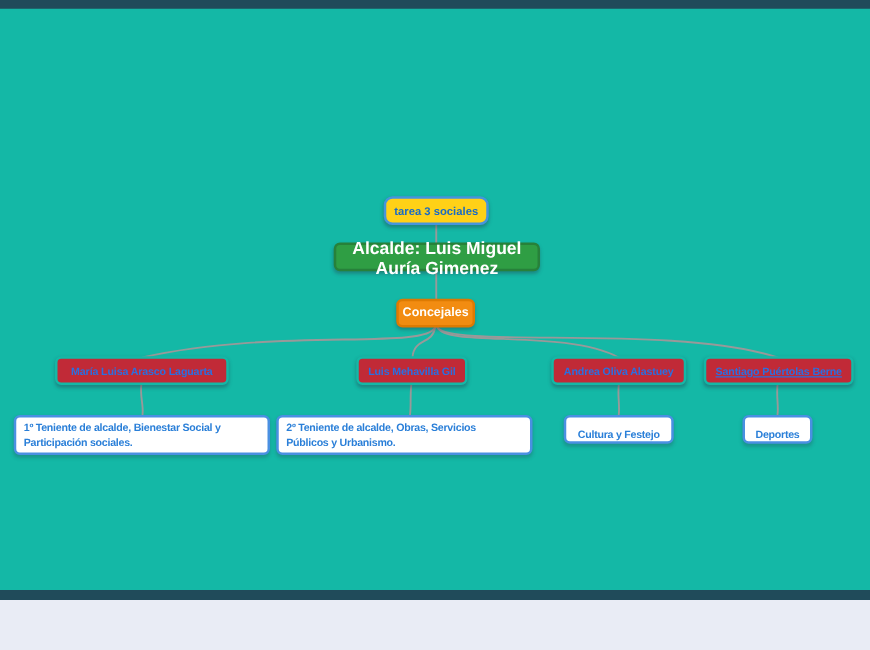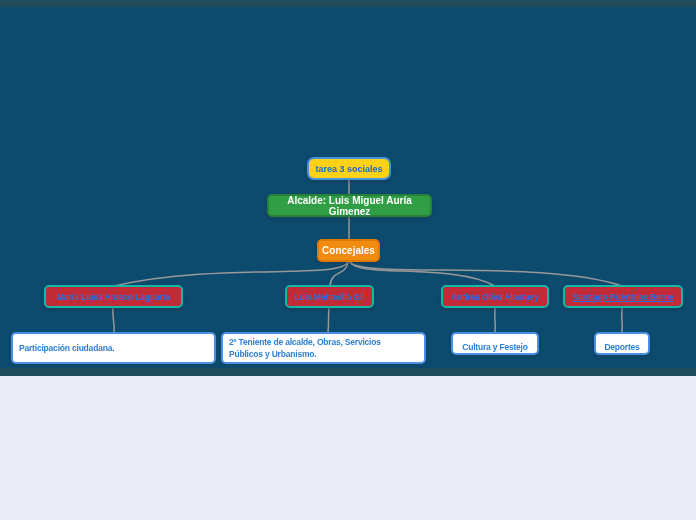--- a/index.html
+++ b/index.html
@@ -1,18 +1,18 @@
 <!DOCTYPE html>
 <html><head>
 <meta charset="utf-8">
 <style>
   html,body{margin:0;padding:0;background:#e9ecf5;}
   .canvas{
-    position:relative;width:696px;height:376px;overflow:hidden;
-    background:#0c4a6e;
+    position:relative;width:696px;height:480px;overflow:hidden;
+    background:#14b8a6;
     font-family:"Liberation Sans","DejaVu Sans",sans-serif;
   }
   .frame-bar{position:absolute;left:0;width:696px;background:#204b5a;}
   .frame-bar.top{top:0;height:7px;}
   .frame-bar.bottom{bottom:0;height:8px;}
   svg.connectors{position:absolute;left:0;top:0;width:696px;height:520px;pointer-events:none;}
   svg.connectors path{stroke:#999999;stroke-width:1.5;fill:none;stroke-linecap:round;}
 
   .node{
     position:absolute;box-sizing:border-box;display:flex;align-items:center;justify-content:center;
@@ -20,21 +20,21 @@
     box-shadow:0 2px 3px rgba(40,50,70,0.35);cursor:pointer;
   }
   .node span{display:block;}
 
   .node.root{
     left:307px;top:157px;width:84px;height:23px;
     background:#ffd117;border:2px solid #4595dd;color:#1a6bc4;font-size:9px;border-radius:7px;
   }
   .node.alcalde{
     left:267px;top:194px;width:165px;height:23px;
-    background:#2f9e44;border:2px solid #27813a;color:#ffffff;font-size:10px;
+    background:#2f9e44;border:2px solid #27813a;color:#ffffff;font-size:14px;
   }
   .node.concejales{
     left:317px;top:239px;width:63px;height:23px;
     background:#f28c11;border:2px solid #dd7a02;color:#ffffff;font-size:10px;
   }
   .node.councilor{
     top:285px;height:23px;background:#c12a37;border:2px solid #14b8a6;color:#2b6fe0;
     font-size:8.5px;letter-spacing:-0.1px;
   }
   .node.c1{left:44px;width:139px;}
@@ -97,21 +97,22 @@
     <span>Andrea Oliva Alastuey</span>
   </div>
   <div class="node councilor c2">
     <span>Luis Mehavilla Gil</span>
   </div>
   <div class="node councilor c4">
     <span>Santiago Puértolas Berne</span>
   </div>
 
   <div class="node role wide r1">
-    <span>Participación ciudadana.</span>
+    <span>1º Teniente de alcalde, Bienestar Social y</span>
+    <span>Participación sociales.</span>
   </div>
   <div class="node role wide r2">
     <span>2º Teniente de alcalde, Obras, Servicios</span>
     <span>Públicos y Urbanismo.</span>
   </div>
   <div class="node role small r3">
     <span>Cultura y Festejo</span>
   </div>
   <div class="node role small r4">
     <span>Deportes</span>

